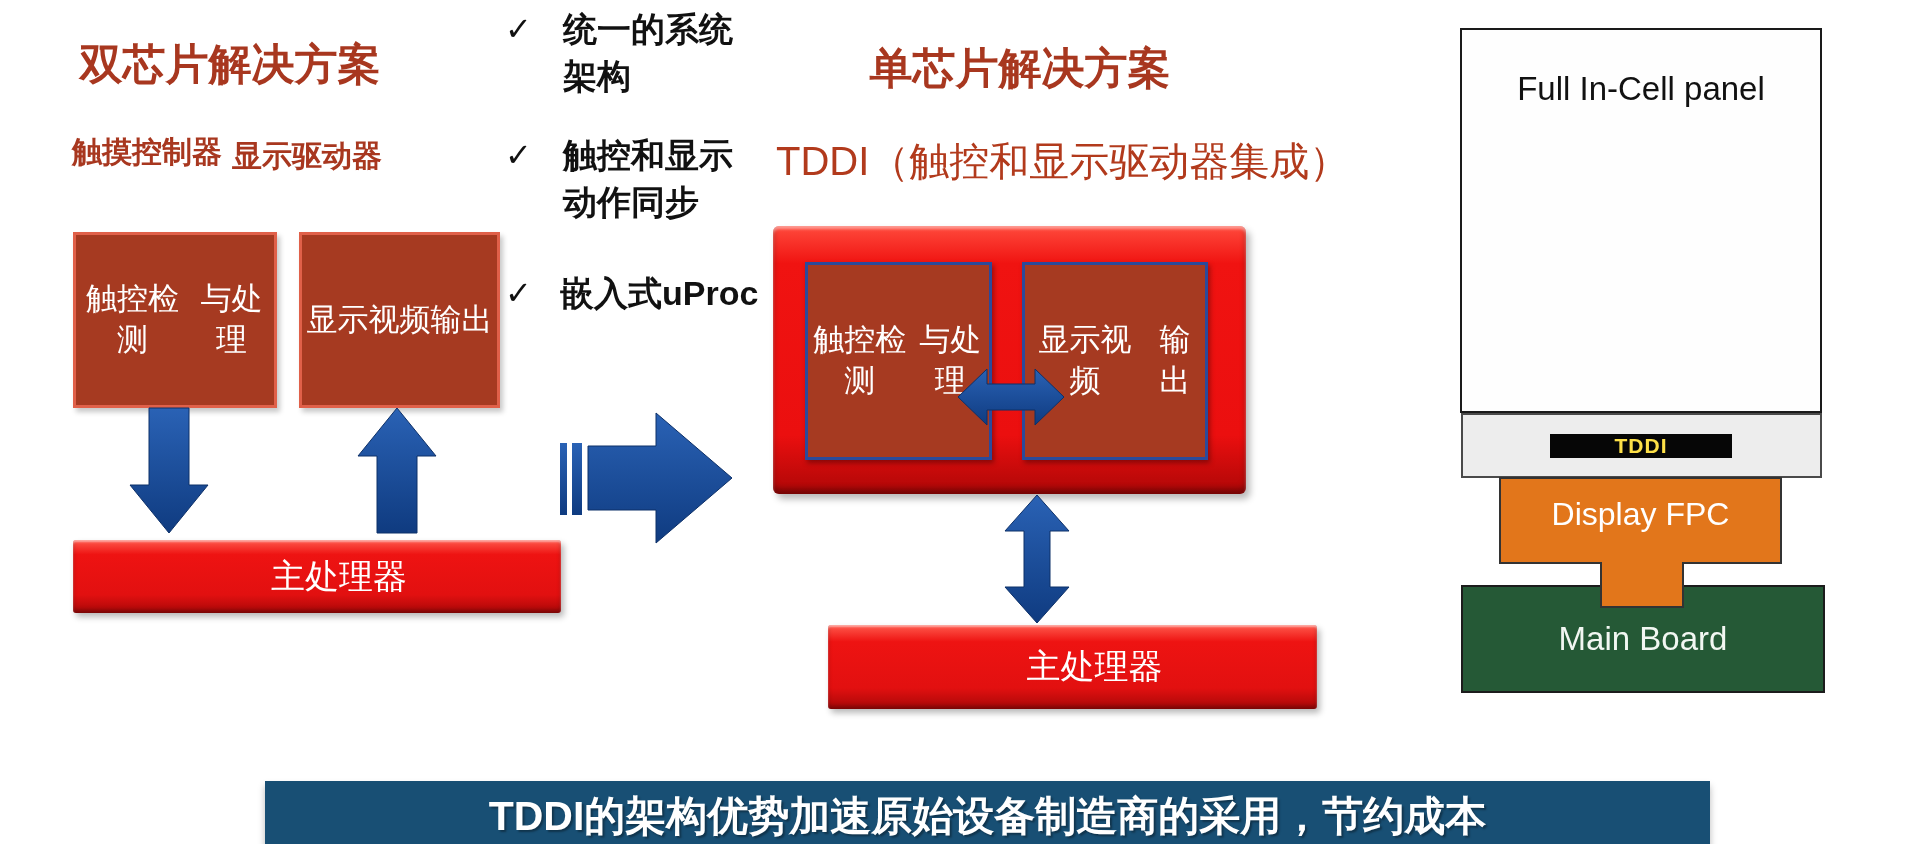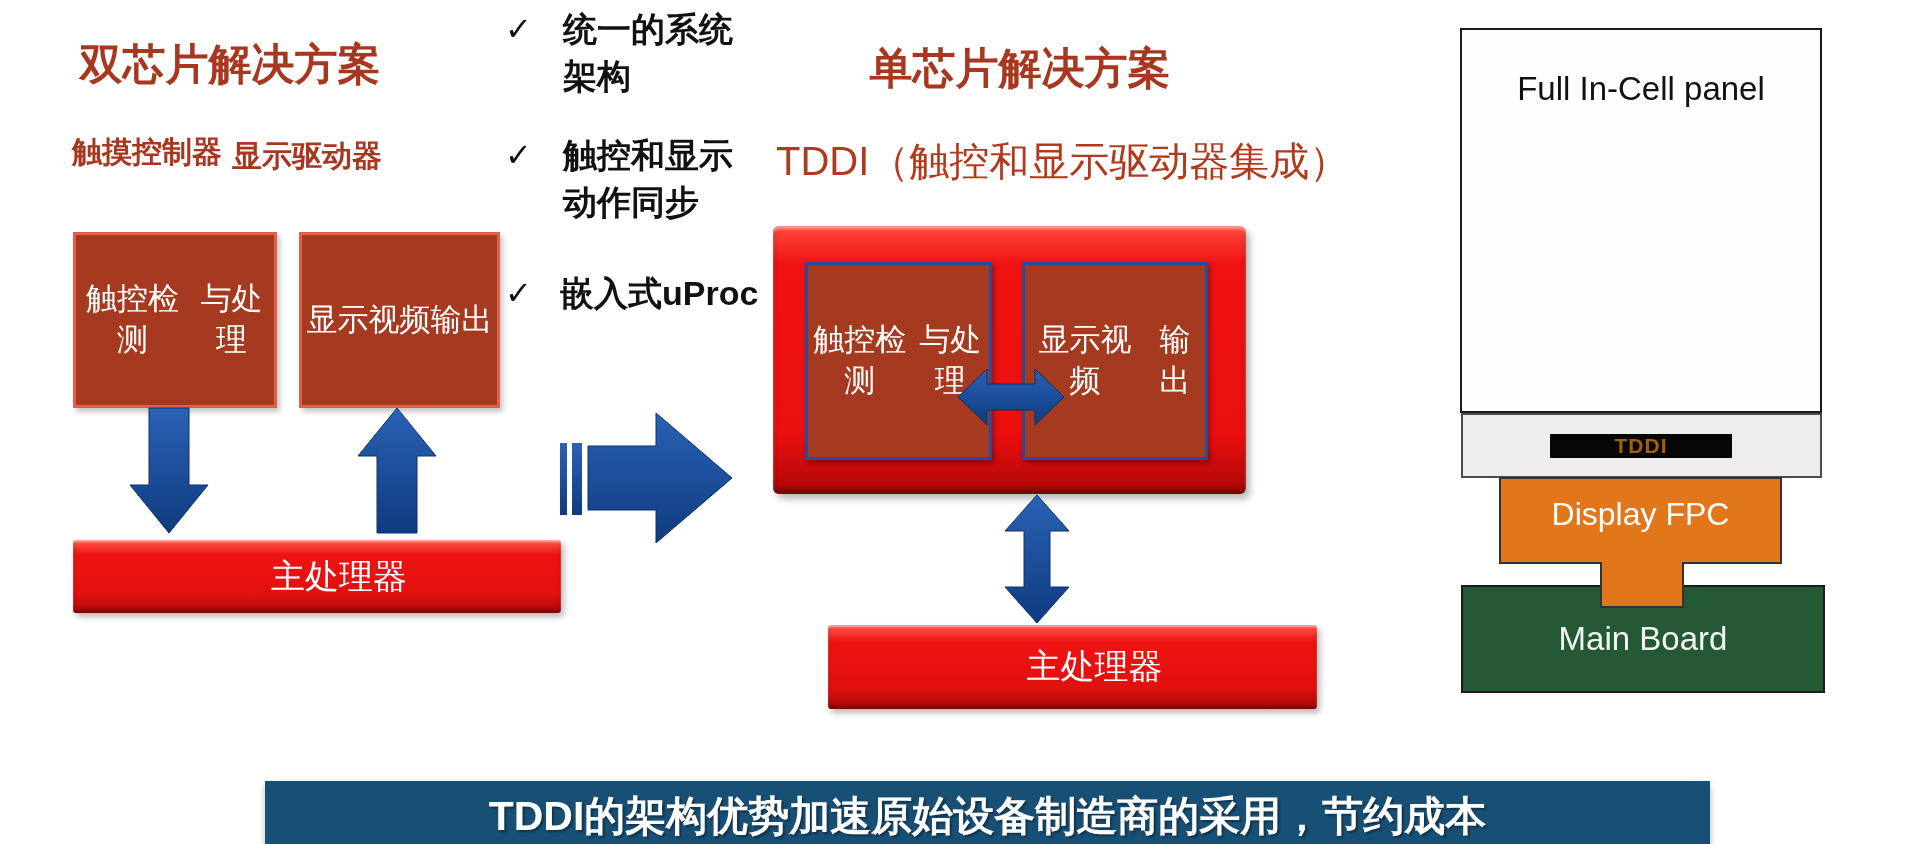--- a/index.html
+++ b/index.html
@@ -59,21 +59,21 @@
   .a-up      { left:354px;  top:407px; }
   .a-striped { left:556px;  top:405px; }
   .a-hdouble { left:956px;  top:366px; }
   .a-vdouble { left:1002px; top:493px; }
 
   
   .panel { left:1460px; top:28px; width:358px; height:381px; border:2px solid #1a1a1a; background:#FEFEFE; }
   .panel-label { left:1460px; top:70px; width:362px; text-align:center; font-size:33px; color:#111; }
   .bezel { left:1461px; top:413px; width:357px; height:61px; border:2px solid #4a4a4a; background:#EDEDED; }
   .tddi-bar {
-    left:1550px; top:434px; width:182px; height:24px; background:#060606; color:#a16207;
+    left:1550px; top:434px; width:182px; height:24px; background:#060606; color:#fde047;
     font-size:21px; font-weight:bold; letter-spacing:1px;
     display:flex; align-items:center; justify-content:center;
   }
   .fpc-svg { left:1499px; top:477px; z-index:5; }
   .fpc-label { left:1500px; top:496px; width:281px; text-align:center; font-size:32px; color:#fff; z-index:6; }
   .board {
     left:1461px; top:585px; width:360px; height:104px; background:#255936; border:2px solid #1c1c1c; z-index:2;
     display:flex; align-items:center; justify-content:center; color:#F2F7F2; font-size:33px;
   }
 

